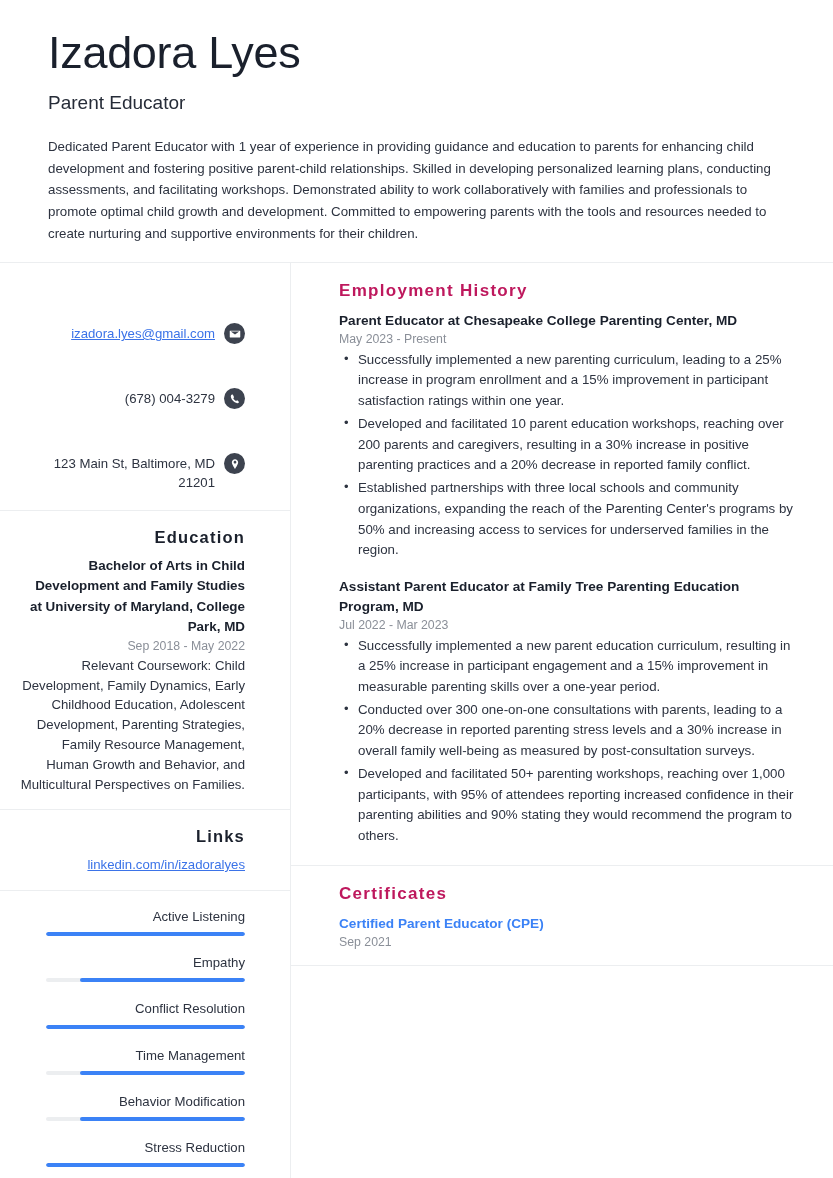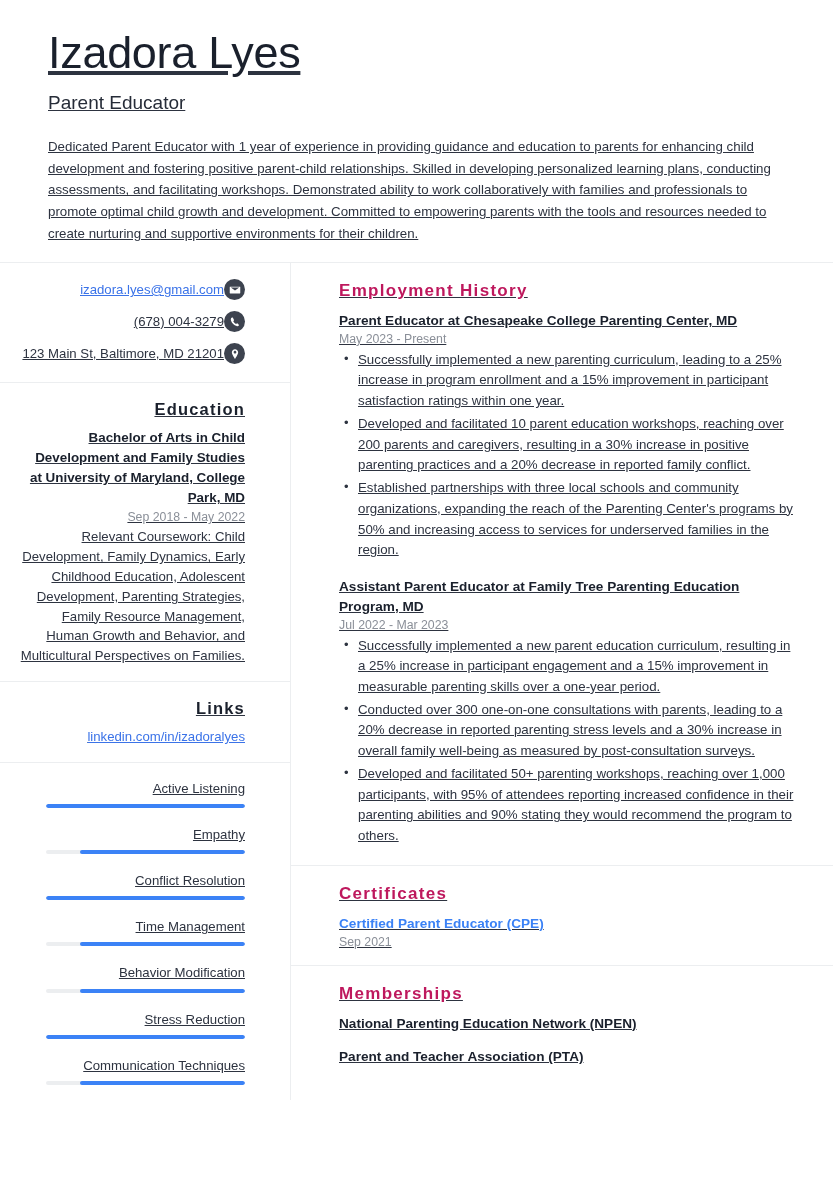--- a/index.html
+++ b/index.html
@@ -12,21 +12,20 @@
     height: 1178px;
     font-family: "Liberation Sans", sans-serif;
     color: #2d3340;
     overflow: hidden;
   }
   .resume {
     width: 833px;
     height: 1054px;
     position: relative;
     box-sizing: border-box;
-    text-decoration: underline;
   }
 
   
   .header {
     padding: 28px 48px 0 48px;
     box-sizing: border-box;
   }
   .name {
     font-size: 45px;
     font-weight: 400;
@@ -93,21 +92,23 @@
     color: #1a202c;
     letter-spacing: 1.2px;
     margin: 0 0 9px 0;
   }
 
   
   .contact-row {
     display: flex;
     align-items: flex-start;
     justify-content: flex-end;
+    gap: 9px;
     margin-bottom: 11px;
+    margin-top: 44px;
   }
   .contact-row:last-child { margin-bottom: 0; }
   .contact-text {
     font-size: 13.2px;
     line-height: 1.45;
     text-align: right;
     color: #2d3340;
     padding-top: 1px;
   }
   .contact-text.link {
@@ -390,23 +391,16 @@
       <div class="rsection">
         <div class="rheading">Certificates</div>
         <div id="certificates-list">
             <div class="cert">
               <div class="cert-title">Certified Parent Educator (CPE)</div>
               <div class="cert-date">Sep 2021</div>
             </div>
           </div>
       </div>
 
-      <div class="rsection last">
-        <div class="rheading">Memberships</div>
-        <div id="memberships-list">
-            <div class="member">National Parenting Education Network (NPEN)</div>
-            <div class="member">Parent and Teacher Association (PTA)</div>
-          </div>
-      </div>
 
     </div>
   </div>
 </div>
 
 </body></html>

